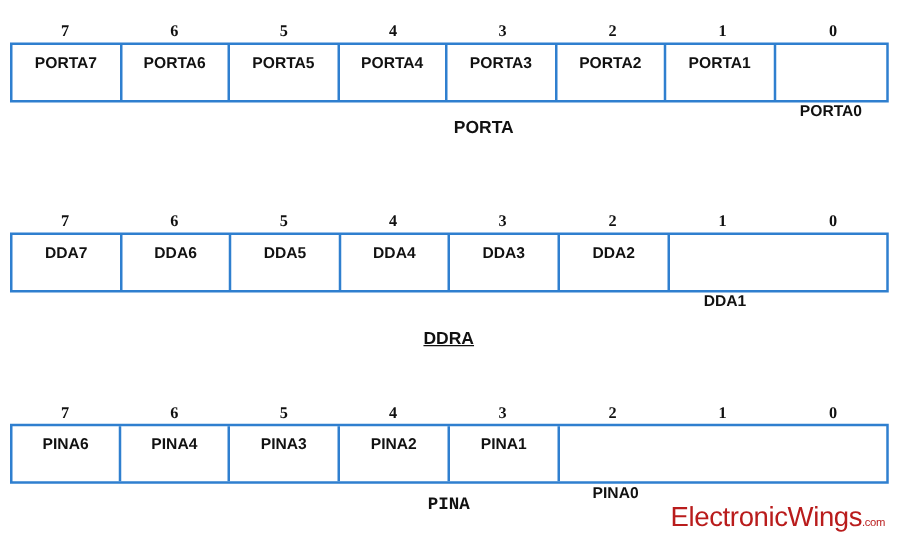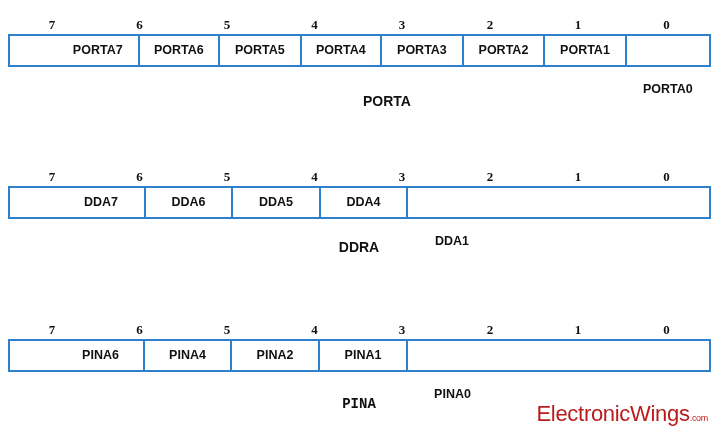--- a/index.html
+++ b/index.html
@@ -2,21 +2,21 @@
 <html><head>
 <meta charset="utf-8">
 <style>
   html, body { margin: 0; padding: 0; background: #ffffff; }
   body { width: 718px; height: 430px; position: relative; overflow: hidden;
          font-family: "Liberation Sans", "DejaVu Sans", sans-serif; color: #111; }
   .register { position: absolute; left: 8px; width: 703px; }
   .bits { display: flex; height: 18px; }
   .bitnum { text-align: center; font-family: "Liberation Serif", "DejaVu Serif", serif;
             font-weight: bold; font-size: 13px; line-height: 18px; }
-  .cells { display: flex; border: 2px solid #2f7fcf; height: 33px; box-sizing: border-box; padding-left: 48px; }
+  .cells { display: flex; border: 2px solid #2f7fcf; height: 48px; box-sizing: border-box; }
   .cell { text-align: center; font-size: 12.5px; font-weight: bold; line-height: 29px;
           border-right: 2px solid #2f7fcf; box-sizing: border-box; }
   .cell:last-child { border-right: none; margin-top: 39px; }
   .reg-title { position: absolute; left: 0; width: 718px; text-align: center;
                font-weight: bold; font-size: 14px; }
   .watermark { position: absolute; right: 10px; top: 401px; font-size: 22px; color: #b91c1c;
                letter-spacing: -0.3px; }
   .watermark small { font-size: 9px; }
   .w0{width:88px}.w1{width:87px}.w2{width:88px}.w3{width:87px}.w4{width:88px}.w5{width:88px}.w6{width:88px}.w7{width:89px}
 </style>
@@ -56,38 +56,41 @@
         <div class="bitnum w4">3</div>
         <div class="bitnum w5">2</div>
         <div class="bitnum w6">1</div>
         <div class="bitnum w7">0</div>
       </div>
       <div class="cells">
         <div class="cell w0">DDA7</div>
         <div class="cell w1">DDA6</div>
         <div class="cell w2">DDA5</div>
         <div class="cell w3">DDA4</div>
+        <div class="cell w4">DDA3</div>
+        <div class="cell w5">DDA2</div>
         <div class="cell w6">DDA1</div>
       </div>
     </div>
-    <div class="reg-title" style="top: 239px;">DDRA</div>
+    <div class="reg-title" style="top: 262px; text-decoration: underline;">DDRA</div>
     <div class="register" style="top: 321px;">
       <div class="bits">
         <div class="bitnum w0">7</div>
         <div class="bitnum w1">6</div>
         <div class="bitnum w2">5</div>
         <div class="bitnum w3">4</div>
         <div class="bitnum w4">3</div>
         <div class="bitnum w5">2</div>
         <div class="bitnum w6">1</div>
         <div class="bitnum w7">0</div>
       </div>
       <div class="cells">
         <div class="cell w1">PINA6</div>
         <div class="cell w3">PINA4</div>
+        <div class="cell w4">PINA3</div>
         <div class="cell w5">PINA2</div>
         <div class="cell w6">PINA1</div>
         <div class="cell w7">PINA0</div>
       </div>
     </div>
     <div class="reg-title" style="top: 396px; font-family: Liberation Mono, monospace;">PINA</div>
   </div>
 
 <div class="watermark"><span>ElectronicWings</span><small>.com</small></div>
 

